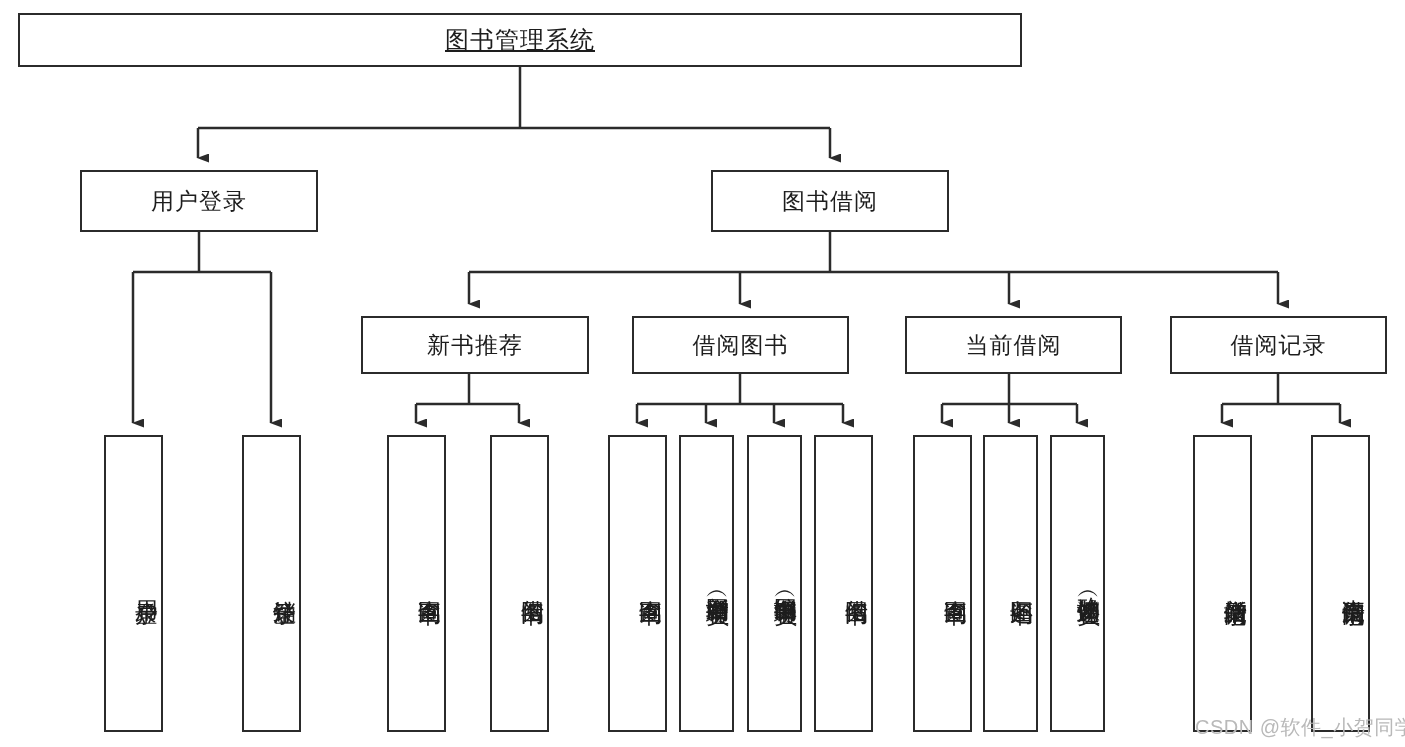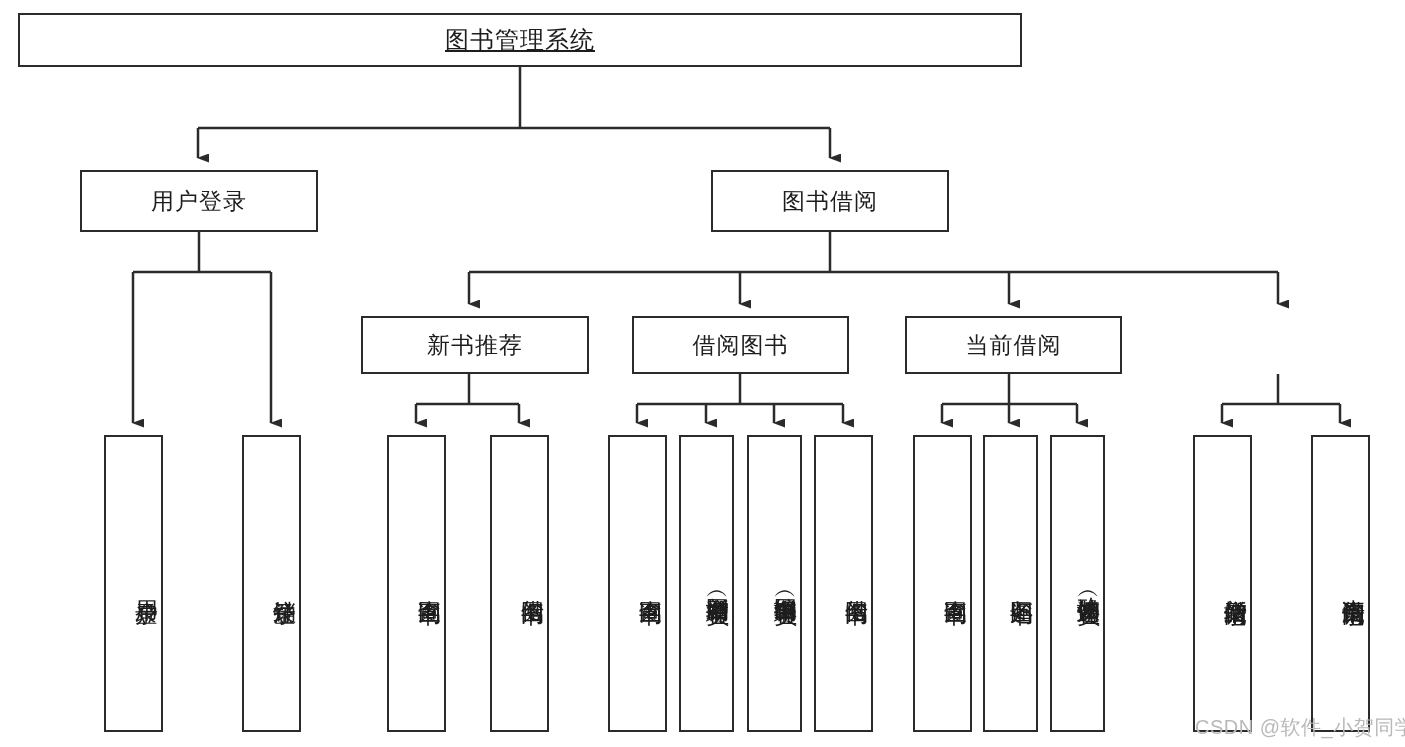--- a/index.html
+++ b/index.html
@@ -137,20 +137,23 @@
 
   <div class="node horiz" style="left:361px; top:316px; width:228px; height:58px;">
     <span class="label">新书推荐</span>
   </div>
   <div class="node horiz" style="left:632px; top:316px; width:217px; height:58px;">
     <span class="label">借阅图书</span>
   </div>
   <div class="node horiz" style="left:905px; top:316px; width:217px; height:58px;">
     <span class="label">当前借阅</span>
   </div>
+  <div class="node horiz" style="left:1170px; top:316px; width:217px; height:58px;">
+    <span class="label">借阅记录</span>
+  </div>
 
   <div class="node vert" style="left:104px; top:435px; width:59px; height:297px;">
     <span class="label">用户登录</span>
   </div>
   <div class="node vert" style="left:242px; top:435px; width:59px; height:297px;">
     <span class="label">注销登录</span>
   </div>
 
   <div class="node vert" style="left:387px; top:435px; width:59px; height:297px;">
     <span class="label">查询图书</span>

